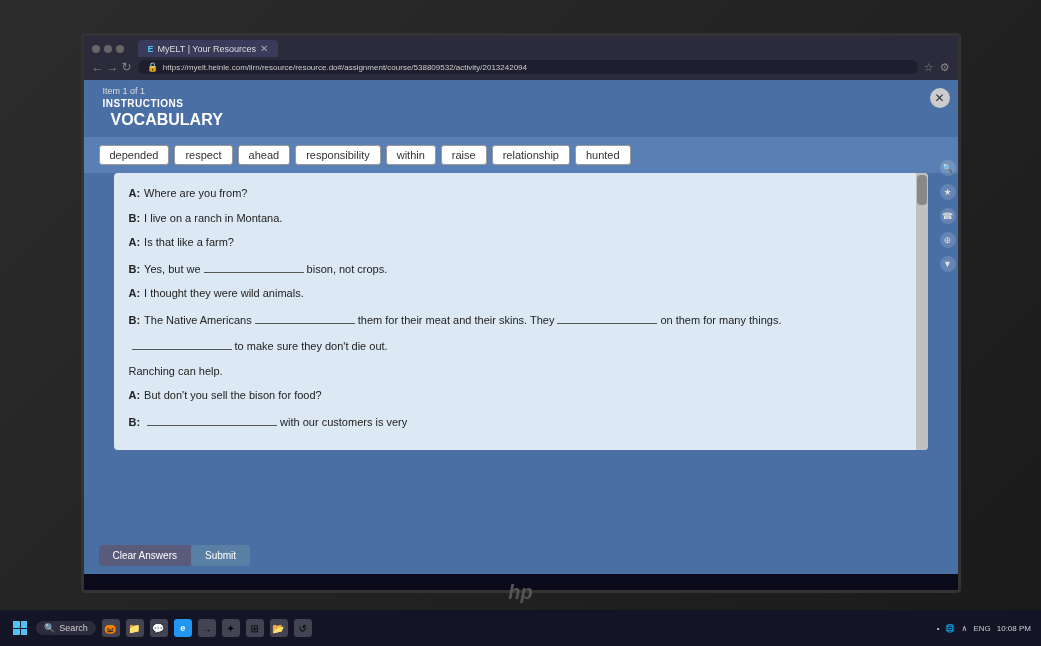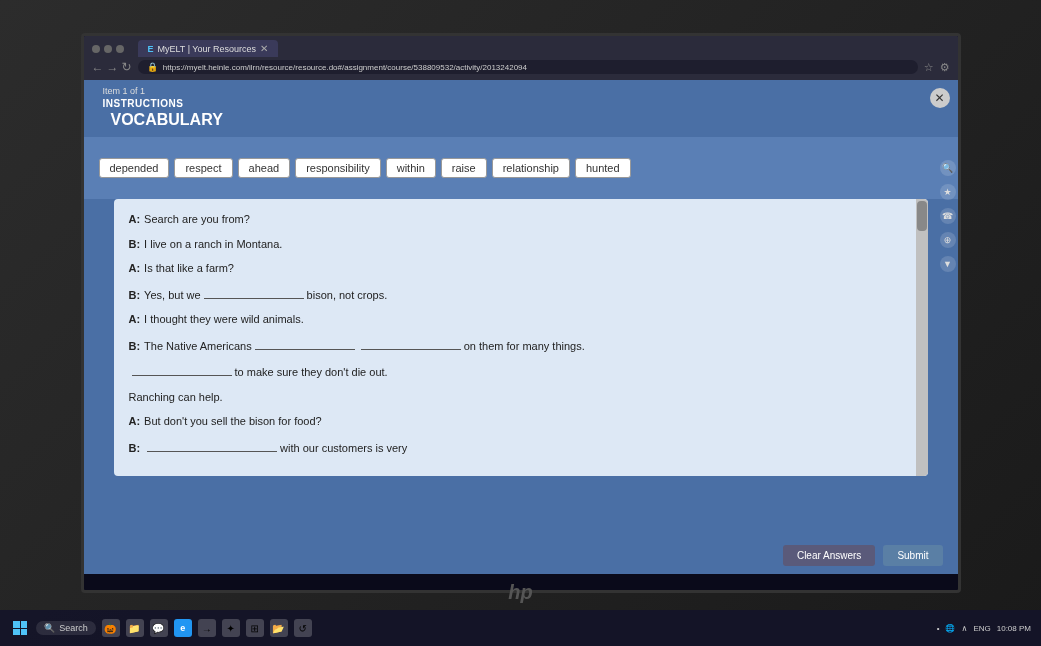--- a/index.html
+++ b/index.html
@@ -172,21 +172,21 @@
       justify-content: center;
       font-size: 12px;
       color: #333;
       cursor: pointer;
       z-index: 10;
     }
 
     
     .word-bank {
       background: #5a7fb5;
-      padding: 21px 15px;
+      padding: 8px 15px;
       display: flex;
       flex-wrap: wrap;
       gap: 5px;
     }
 
     .word-chip {
       background: white;
       border: 1px solid #999;
       border-radius: 3px;
       padding: 3px 10px;
@@ -253,22 +253,22 @@
 
     
     .bottom-bar {
       position: absolute;
       bottom: 0;
       left: 0;
       right: 0;
       background: #4a6fa5;
       padding: 8px 15px;
       display: flex;
-      justify-content: flex-end;
-      gap: 8px;
+      justify-content: flex-start;
+      gap: 0;
     }
 
     .btn-clear {
       background: #5a5a7a;
       color: white;
       border: none;
       padding: 5px 14px;
       border-radius: 3px;
       font-size: 10px;
       cursor: pointer;
@@ -464,21 +464,21 @@
         <div class="word-chip">raise</div>
         <div class="word-chip">relationship</div>
         <div class="word-chip">hunted</div>
       </div>
 
       <div class="conv-wrapper">
         <div class="conversation-area">
 
           <div class="conv-line">
             <span class="speaker">A:</span>
-            <span>Search are you from?</span>
+            <span>Where are you from?</span>
           </div>
 
           <div class="conv-line">
             <span class="speaker">B:</span>
             <span>I live on a ranch in Montana.</span>
           </div>
 
           <div class="conv-line">
             <span class="speaker">A:</span>
             <span>Is that like a farm?</span>
@@ -493,20 +493,21 @@
 
           <div class="conv-line">
             <span class="speaker">A:</span>
             <span>I thought they were wild animals.</span>
           </div>
 
           <div class="conv-line">
             <span class="speaker">B:</span>
             <span>The Native Americans</span>
             <span class="blank-line blank-line-medium"></span>
+            <span>them for their meat and their skins. They</span>
             <span class="blank-line blank-line-medium"></span>
             <span>on them for many things.</span>
           </div>
 
           <div class="conv-line">
             <span class="blank-line blank-line-medium"></span>
             <span>to make sure they don't die out.</span>
           </div>
 
           <div class="conv-line">

